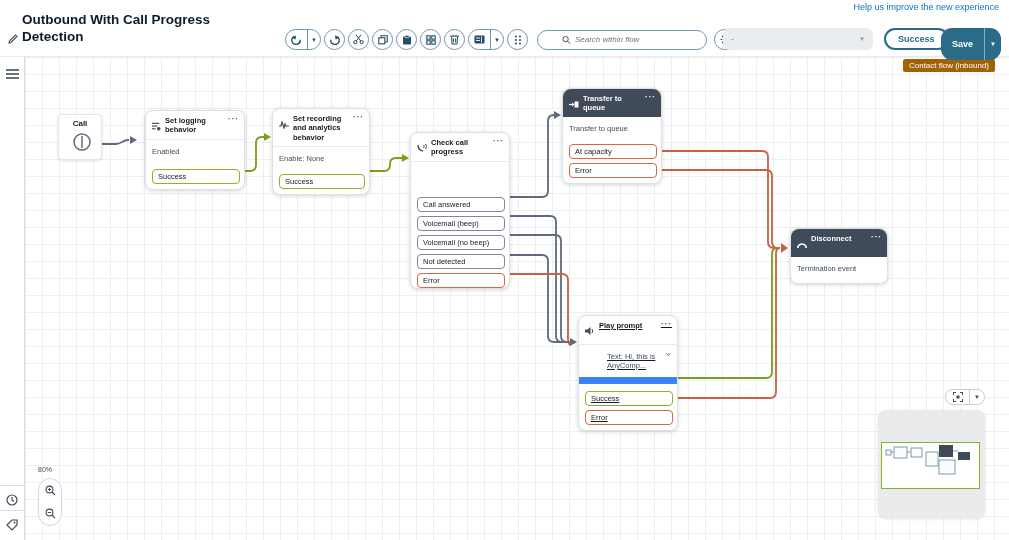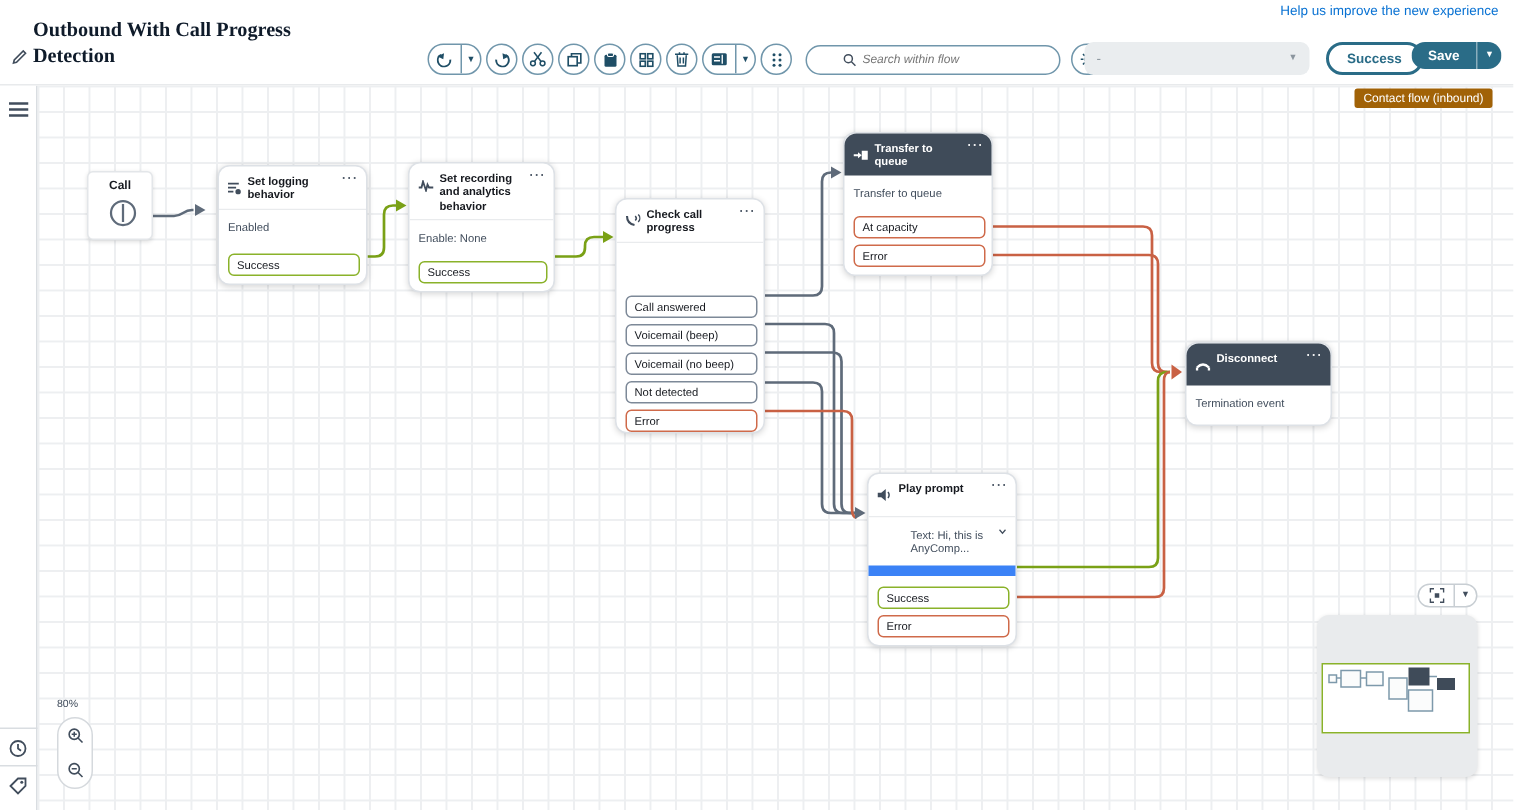--- a/index.html
+++ b/index.html
@@ -2,37 +2,37 @@
 <html><head>
 <meta charset="utf-8">
 <style>
   * { margin:0; padding:0; box-sizing:border-box; }
   html,body { width:1009px; height:540px; font-family:"Liberation Sans", sans-serif; background:#fff; overflow:hidden; }
   body { position:relative; color:#16191f; }
 
   
   .app-header { position:absolute; left:0; top:0; width:1009px; height:57px; background:#fff; border-bottom:1px solid #e8eaec; z-index:10; }
   .help-link { position:absolute; right:10px; top:2px; font-size:9px; color:#0972d3; text-decoration:none; cursor:pointer; }
-  .title-wrap { position:absolute; left:22px; top:12px; width:230px;font-family:Liberation Serif, serif; }
+  .title-wrap { position:absolute; left:22px; top:12px; width:230px; }
   .flow-title { font-size:13.5px; font-weight:bold; line-height:1.25; color:#0f1b2a; }
   .pencil { position:absolute; left:-14px; top:18px; color:#414d5c; }
 
   .toolbar { position:absolute; left:285px; top:29px; display:flex; align-items:center; gap:3px; }
   .tbtn { width:21px; height:21px; border:1px solid #7096ab; border-radius:50%; background:#fff; display:flex; align-items:center; justify-content:center; color:#1f4e66; cursor:pointer; }
   .tgroup { display:flex; height:21px; border:1px solid #7096ab; border-radius:11px; background:#fff; overflow:hidden; cursor:pointer; }
   .tgroup .seg { display:flex; align-items:center; justify-content:center; color:#1f4e66; }
   .tgroup .seg.main { width:21px; }
   .tgroup .seg.arrow { width:13px; border-left:1px solid #7096ab; font-size:6px; }
 
   .search-box { position:relative; margin-left:6px; width:170px; height:20px; border:1px solid #7096ab; border-radius:10px; background:#fff; display:flex; align-items:center; padding:0 24px; gap:4px; }
   .search-box input { border:none; outline:none; width:100%; font-size:8px; font-style:italic; color:#414d5c; background:transparent; font-family:"Liberation Sans", sans-serif; }
 
   .version-select { position:absolute; left:723px; top:28px; width:150px; height:22px; background:#eaedef; border-radius:6px; display:flex; align-items:center; justify-content:space-between; padding:0 8px; color:#8b959e; font-size:9px; cursor:default; }
   .btn-publish { position:absolute; left:884px; top:28px; height:22px; padding:0 12px; border:2px solid #2a6c87; border-radius:11px; background:#fff; color:#2a6c87; font-size:9px; font-weight:bold; display:flex; align-items:center; cursor:pointer; }
-  .btn-save-group { position:absolute; left:941px; top:28px; height:18px; display:flex; border-radius:11px; overflow:hidden; cursor:pointer; }
+  .btn-save-group { position:absolute; left:941px; top:28px; height:32px; display:flex; border-radius:11px; overflow:hidden; cursor:pointer; }
   .btn-save { background:#2a6c87; color:#fff; font-size:9px; font-weight:bold; padding:0 11px; display:flex; align-items:center; }
   .btn-save-caret { background:#2a6c87; color:#fff; width:17px; display:flex; align-items:center; justify-content:center; border-left:1px solid rgba(255,255,255,.45); font-size:6px; }
 
   
   .left-rail { position:absolute; left:0; top:57px; width:25px; bottom:0; background:#fff; border-right:1px solid #d9dde1; z-index:9; }
   .rail-div { position:absolute; left:0; width:25px; height:1px; background:#d9dde1; }
   .rail-icon { position:absolute; left:6px; color:#414d5c; cursor:pointer; }
 
   
   .canvas { position:absolute; left:25px; top:57px; right:0; bottom:0; background-color:#fff;
@@ -179,21 +179,21 @@
         </svg>
     </span>
     <span class="btitle">Transfer to queue</span>
     <span class="bdots">···</span>
   </div>
   <div class="block-body">Transfer to queue</div>
   <div class="port error">At capacity</div>
   <div class="port error" style="margin-bottom:5px;">Error</div>
 </div>
 
-<div class="block" style="left:578px; top:315px; width:100px;">
+<div class="block" style="left:578px; top:315px; width:100px;text-decoration:underline;">
   <div class="block-header">
     <span class="bicon">
       <svg width="10" height="10" viewBox="0 0 10 10">
           <polygon points="0,3.5 2.5,3.5 5.5,1 5.5,9 2.5,6.5 0,6.5" fill="currentColor"></polygon>
           <path d="M7 3 q1.5 2 0 4" fill="none" stroke="currentColor" stroke-width="1"></path>
         </svg>
     </span>
     <span class="btitle">Play prompt</span>
     <span class="bdots">···</span>
   </div>

